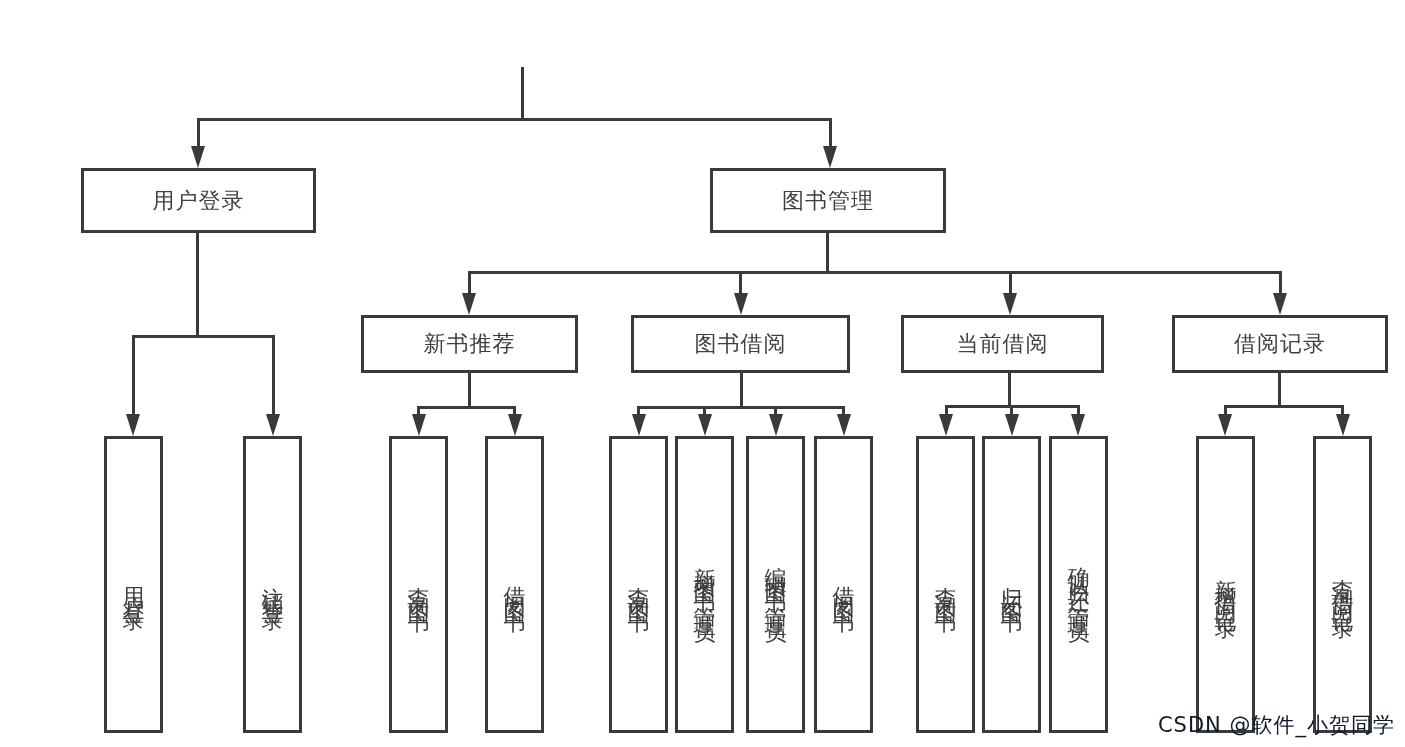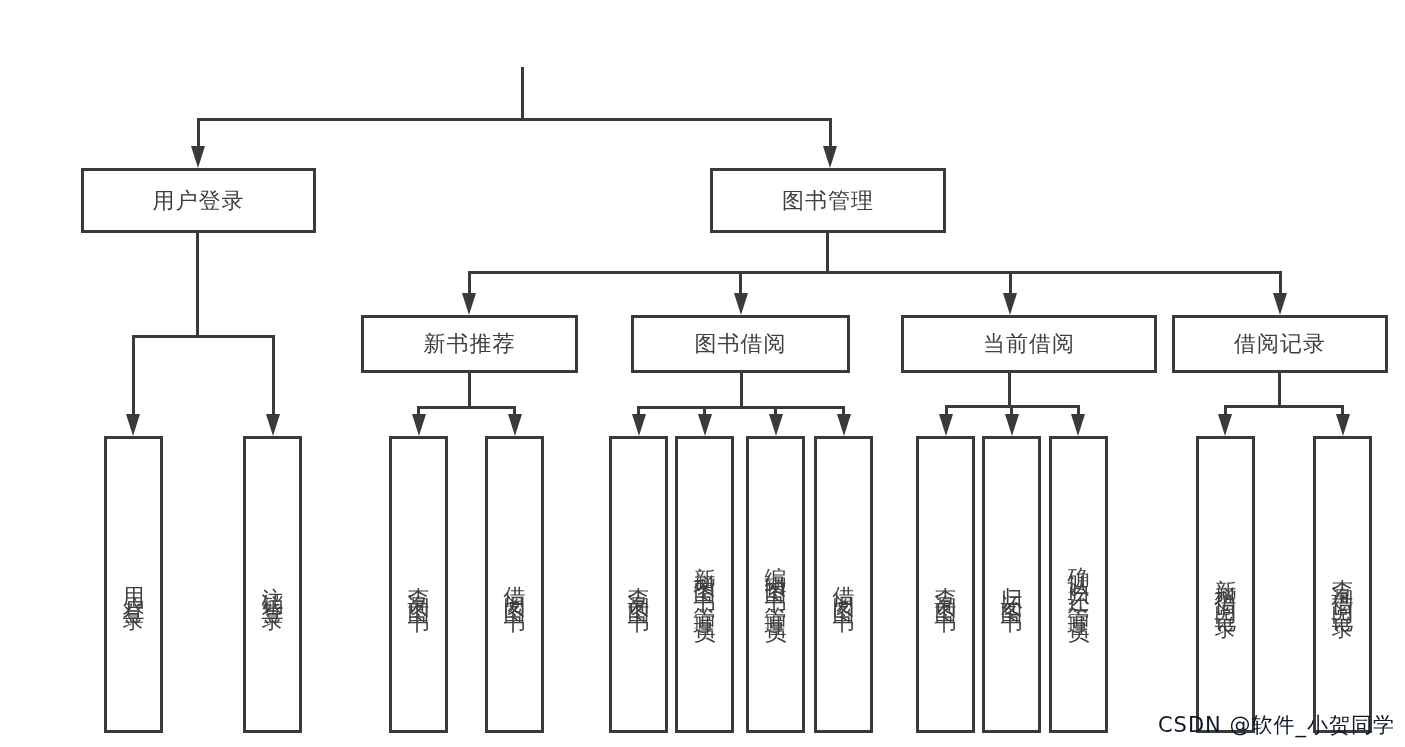--- a/index.html
+++ b/index.html
@@ -65,21 +65,21 @@
 <body>
 
 <div id="canvas">
 
 
   <div class="node" style="left:81px;top:168px;width:235px;height:65px">用户登录</div>
   <div class="node" style="left:710px;top:168px;width:236px;height:65px">图书管理</div>
 
   <div class="node" style="left:361px;top:315px;width:217px;height:58px">新书推荐</div>
   <div class="node" style="left:631px;top:315px;width:219px;height:58px">图书借阅</div>
-  <div class="node" style="left:901px;top:315px;width:256px;height:58px">当前借阅</div>
+  <div class="node" style="left:901px;top:315px;width:203px;height:58px">当前借阅</div>
   <div class="node" style="left:1172px;top:315px;width:216px;height:58px">借阅记录</div>
 
   <div class="vnode" style="left:104px;top:436px;width:59px;height:297px">
     <span class="vtext">用户登录</span>
   </div>
   <div class="vnode" style="left:243px;top:436px;width:59px;height:297px">
     <span class="vtext">注销登录</span>
   </div>
 
   <div class="vnode" style="left:389px;top:436px;width:59px;height:297px">

